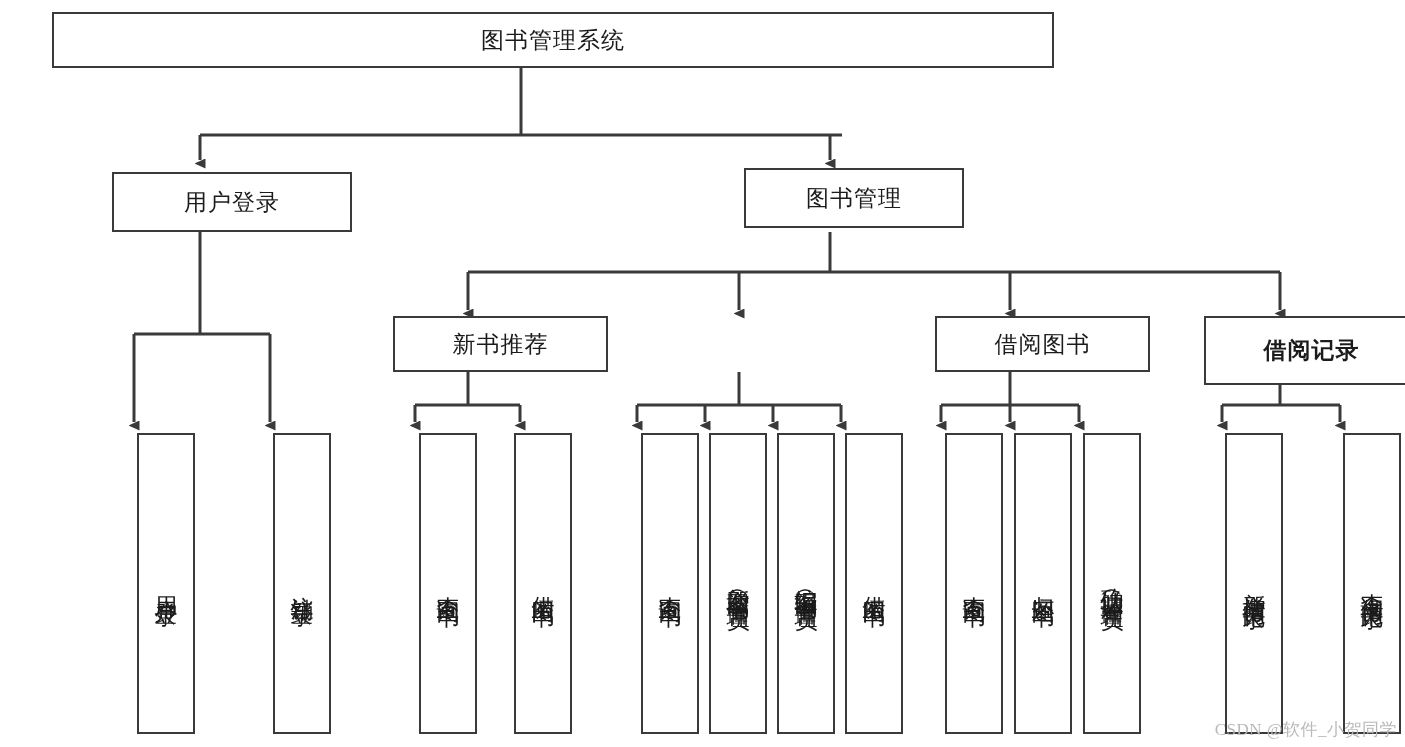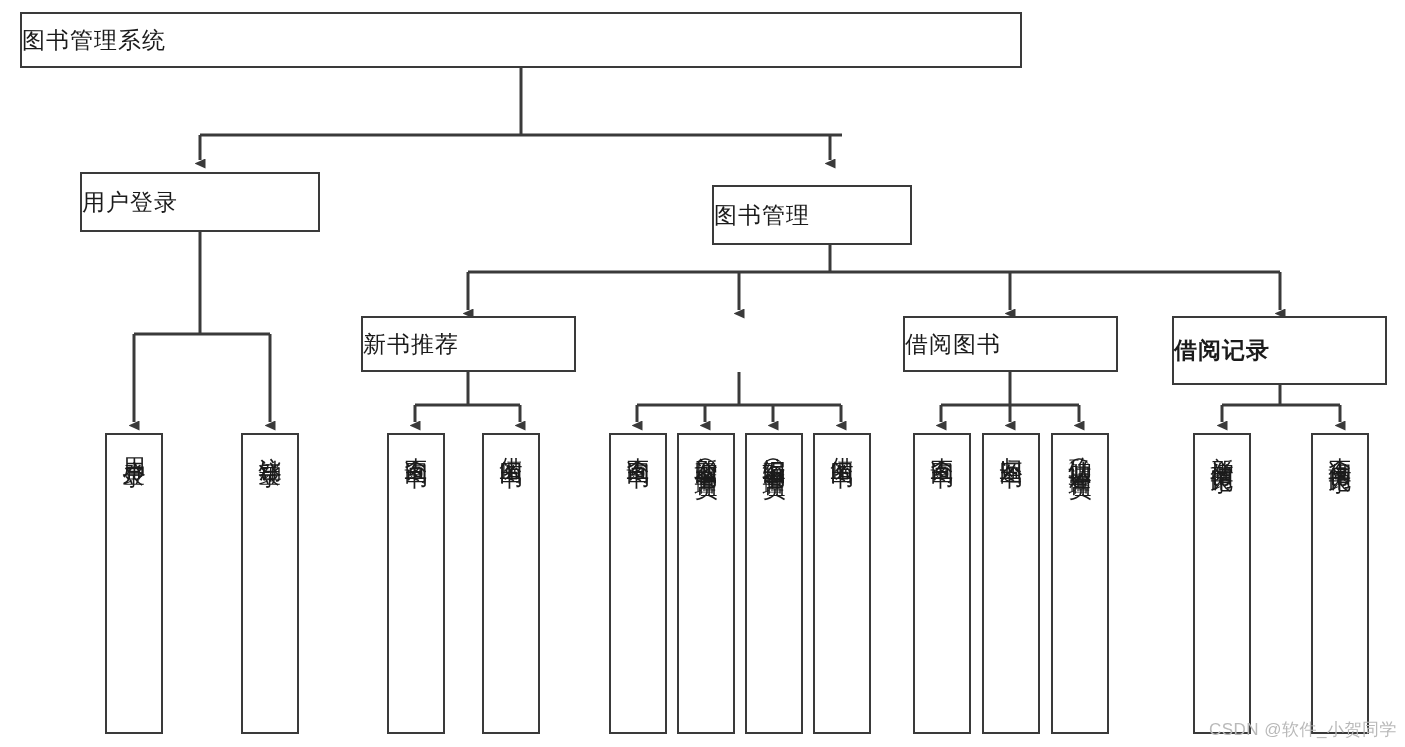--- a/index.html
+++ b/index.html
@@ -24,21 +24,23 @@
     width: 1405px;
     height: 747px;
   }
   .node {
     position: absolute;
     box-sizing: border-box;
     border: 2px solid #3a3a3a;
     background: #ffffff;
     display: flex;
     align-items: center;
+    justify-content: center;
     color: #1b1b1b;
+    margin-left: 32px;
   }
   .node.h {
     font-size: 23px;
     letter-spacing: 1px;
   }
   .node.v {
     writing-mode: vertical-rl;
     text-orientation: upright;
     font-size: 23px;
     letter-spacing: 3px;
@@ -52,20 +54,21 @@
     white-space: nowrap;
   }
   .watermark {
     position: absolute;
     right: 8px;
     bottom: 6px;
     font-size: 17px;
     color: #b9b9b9;
     letter-spacing: 0.5px;
     white-space: nowrap;
+    font-family: Liberation Serif, serif;
   }
 </style>
 </head>
 <body>
 
 <div id="canvas">
 
   <svg class="edges" viewBox="0 0 1405 747" xmlns="http://www.w3.org/2000/svg">
     <defs>
       <marker id="arrow" markerWidth="10" markerHeight="11" refX="1.5" refY="5.5" orient="auto" markerUnits="userSpaceOnUse">
@@ -117,21 +120,21 @@
     </g>
   </svg>
 
   <div class="node h" style="left:20px; top:12px; width:1002px; height:56px;">
     <span>图书管理系统</span>
   </div>
 
   <div class="node h" style="left:80px; top:172px; width:240px; height:60px;">
     <span>用户登录</span>
   </div>
-  <div class="node h" style="left:712px; top:185px; width:200px; height:60px;">
+  <div class="node h" style="left:712px; top:168px; width:220px; height:60px;">
     <span>图书管理</span>
   </div>
 
   <div class="node h" style="left:361px; top:316px; width:215px; height:56px;font-family:Liberation Serif, serif;">
     <span>新书推荐</span>
   </div>
   <div class="node h" style="left:903px; top:316px; width:215px; height:56px;">
     <span>借阅图书</span>
   </div>
   <div class="node h" style="left:1172px; top:316px; width:215px; height:69px;font-weight:bold;">

